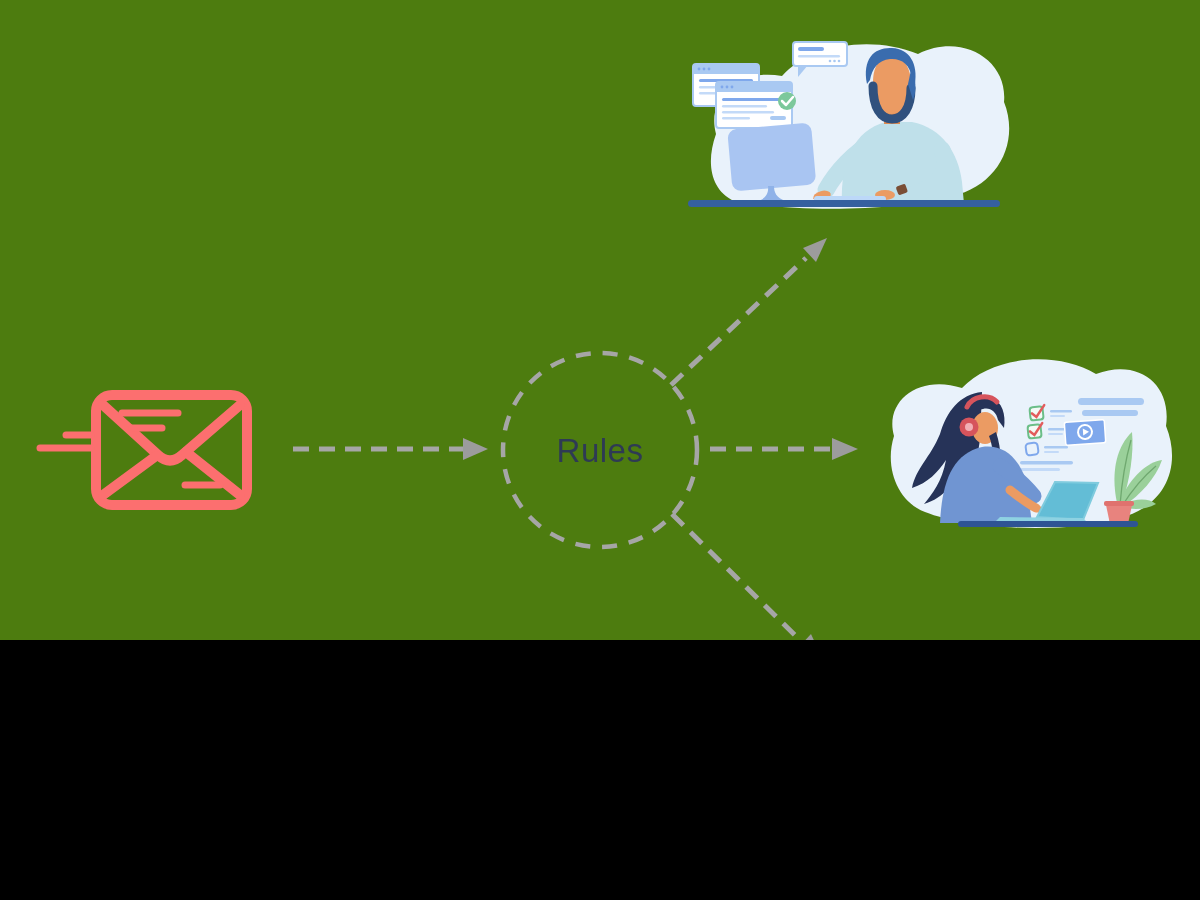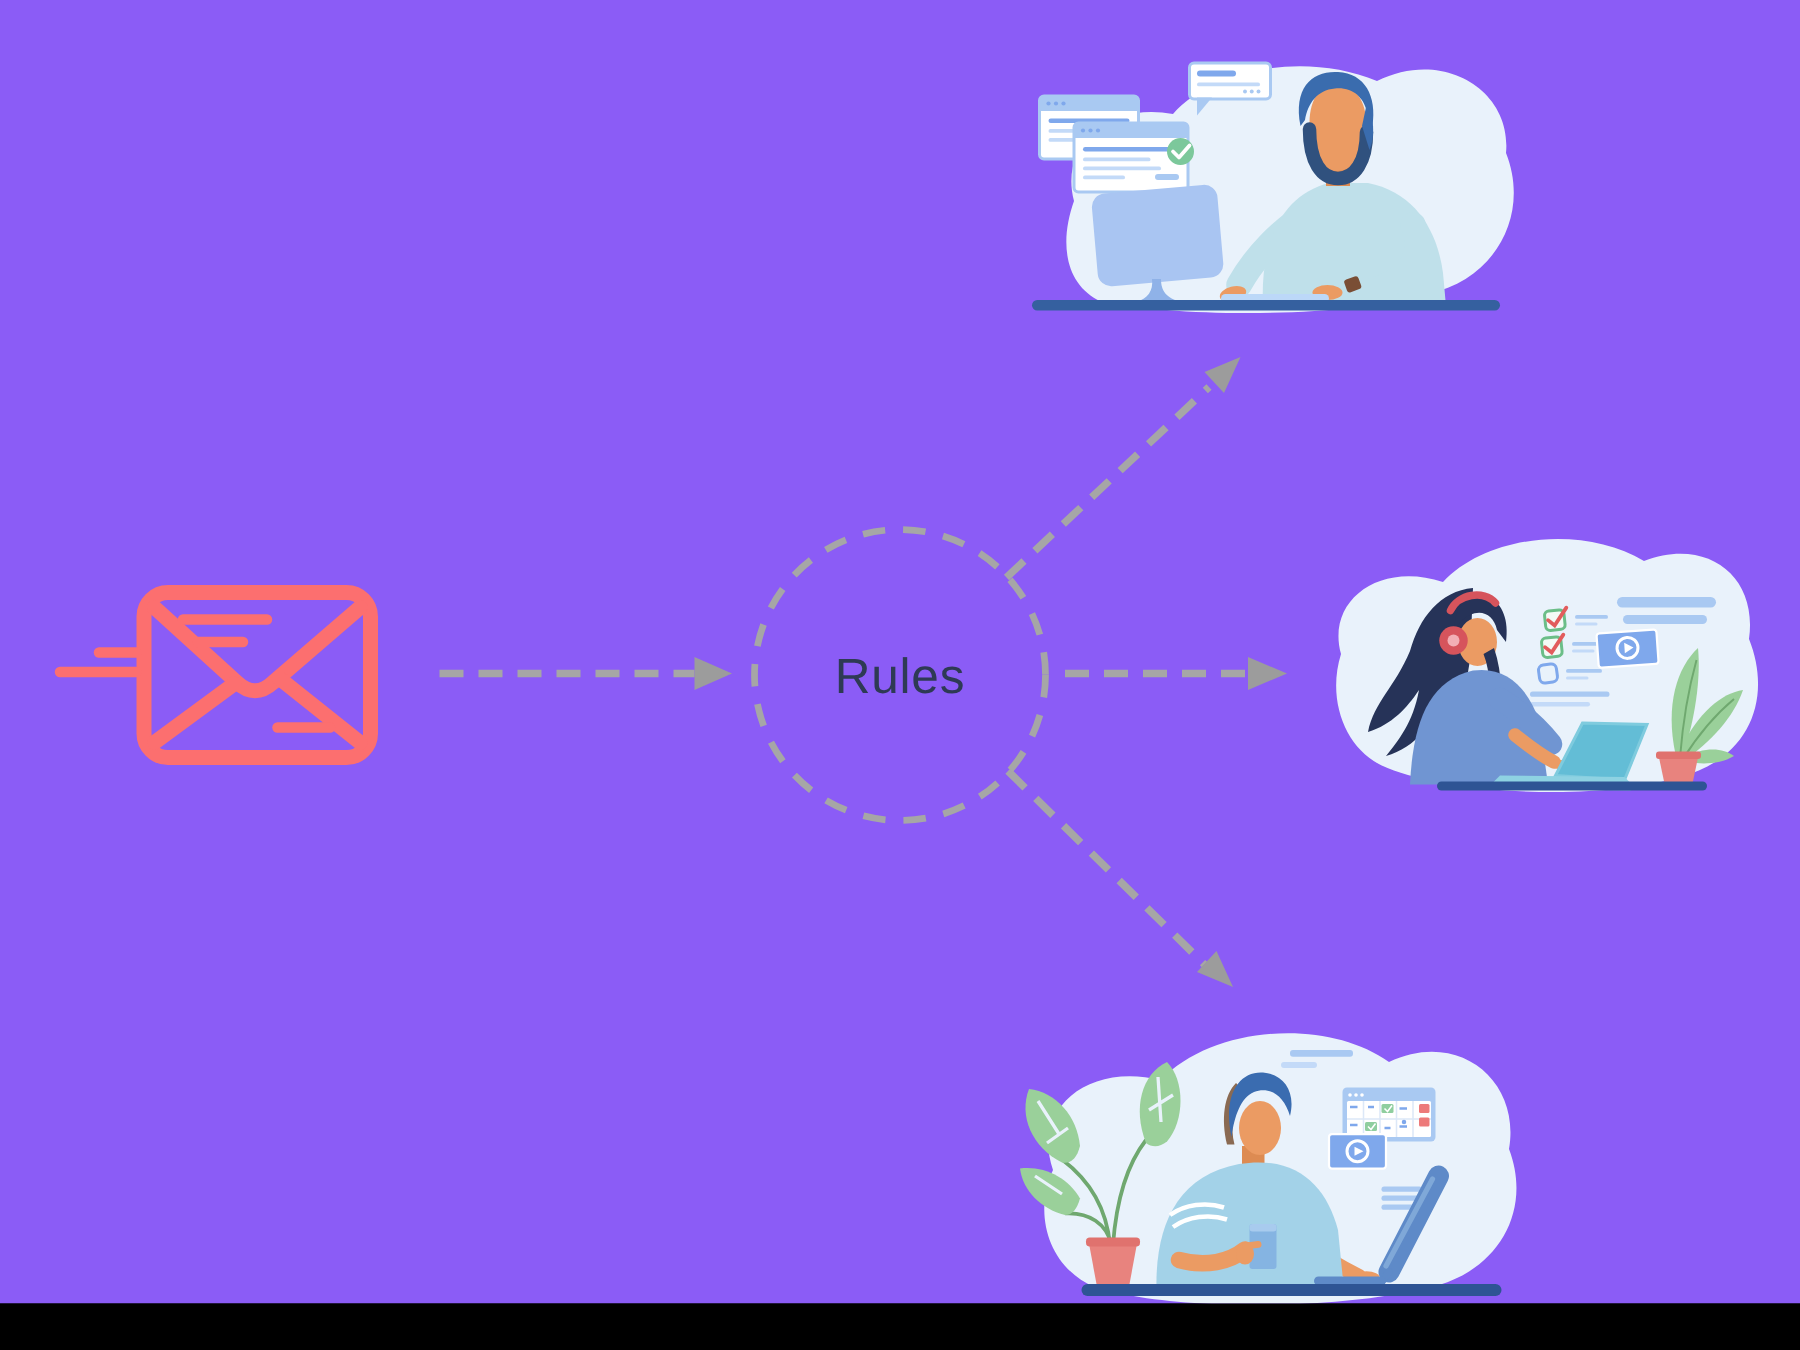--- a/index.html
+++ b/index.html
@@ -1,17 +1,17 @@
 <!DOCTYPE html>
 <html><head>
 <meta charset="utf-8">
 <style>
   html,body{margin:0;padding:0;background:#000;}
   .canvas{
-    position:relative;width:1200px;height:869px;background:#8b5cf6;overflow:hidden;
+    position:relative;width:1200px;height:640px;background:#4d7c0f;overflow:hidden;
     font-family:"Liberation Sans", sans-serif;
   }
   svg{position:absolute;top:0;left:0;display:block;}
   .rules-text{
     font-family:"Liberation Sans", sans-serif;
     font-size:33px;font-weight:500;letter-spacing:.5px;
   }
 </style>
 </head>
 <body>

